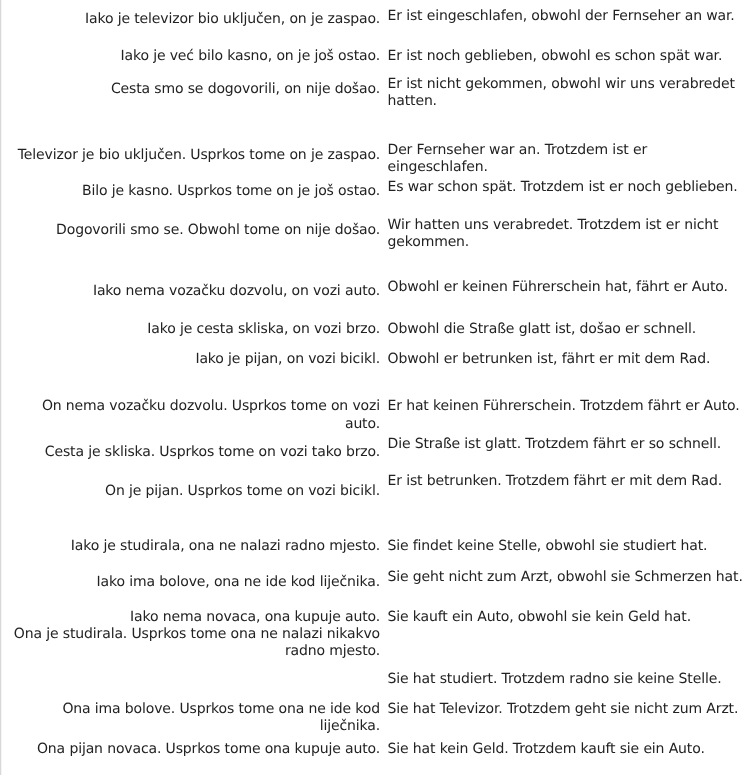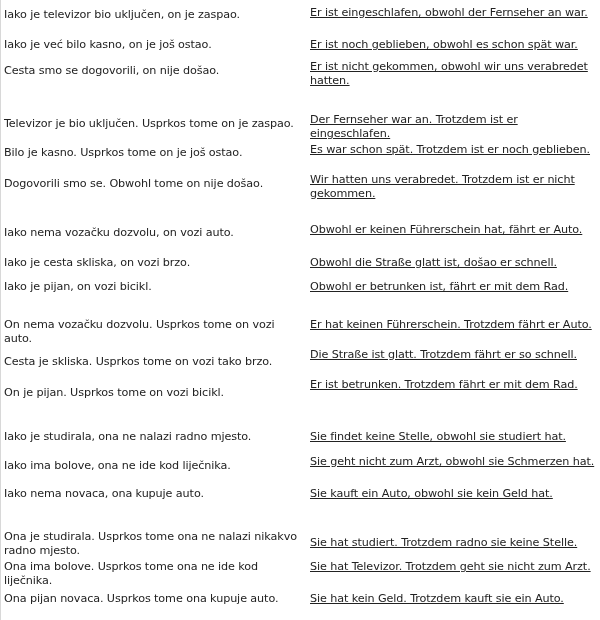--- a/index.html
+++ b/index.html
@@ -1,21 +1,21 @@
 <!DOCTYPE html>
 <html><head>
 <meta charset="utf-8">
 <style>
   html, body { margin:0; padding:0; background:#ffffff; }
   body { width:600px; height:620px; position:relative; overflow:hidden;
          font-family:"DejaVu Sans", "Liberation Sans", sans-serif; font-size:11.2px; color:#222; }
   .leftline { position:absolute; left:0; top:0; width:1px; height:620px; background:#d8d8d8; }
   .cell { position:absolute; line-height:14px; letter-spacing:-0.1px; }
-  .l { left:4px; width:300px; }
-  .r { left:310px; width:285px;text-decoration:underline; }
+  .l { left:4px; width:300px;text-align:right; }
+  .r { left:310px; width:285px; }
 </style>
 </head>
 <body>
 
 <div class="leftline"></div>
 
 <div>
   <div class="cell l" style="top:8px">Iako je televizor bio uključen, on je zaspao.</div>
   <div class="cell r" style="top:6px">Er ist eingeschlafen, obwohl der Fernseher an war.</div>
   <div class="cell l" style="top:38px">Iako je već bilo kasno, on je još ostao.</div>
@@ -54,19 +54,19 @@
 <div>
   <div class="cell l" style="top:430px">Iako je studirala, ona ne nalazi radno mjesto.</div>
   <div class="cell r" style="top:430px">Sie findet keine Stelle, obwohl sie studiert hat.</div>
   <div class="cell l" style="top:459px">Iako ima bolove, ona ne ide kod liječnika.</div>
   <div class="cell r" style="top:455px">Sie geht nicht zum Arzt, obwohl sie Schmerzen hat.</div>
   <div class="cell l" style="top:487px">Iako nema novaca, ona kupuje auto.</div>
   <div class="cell r" style="top:487px">Sie kauft ein Auto, obwohl sie kein Geld hat.</div>
 </div>
 
 <div>
-  <div class="cell l" style="top:530px">Ona je studirala. Usprkos tome ona ne nalazi nikakvo radno mjesto.</div>
+  <div class="cell l" style="top:500px">Ona je studirala. Usprkos tome ona ne nalazi nikakvo radno mjesto.</div>
   <div class="cell r" style="top:536px">Sie hat studiert. Trotzdem radno sie keine Stelle.</div>
   <div class="cell l" style="top:560px">Ona ima bolove. Usprkos tome ona ne ide kod liječnika.</div>
   <div class="cell r" style="top:560px">Sie hat Televizor. Trotzdem geht sie nicht zum Arzt.</div>
   <div class="cell l" style="top:592px">Ona pijan novaca. Usprkos tome ona kupuje auto.</div>
   <div class="cell r" style="top:592px">Sie hat kein Geld. Trotzdem kauft sie ein Auto.</div>
 </div>
 
 </body></html>

